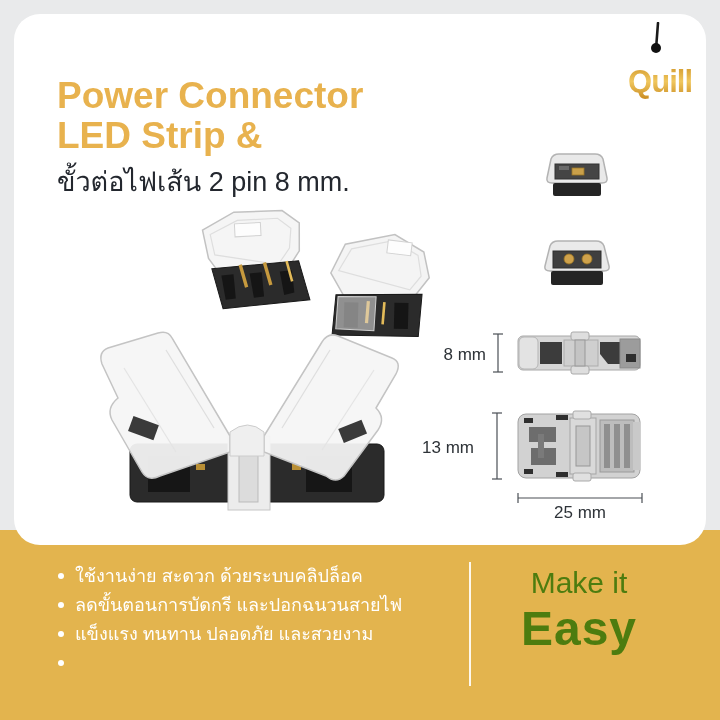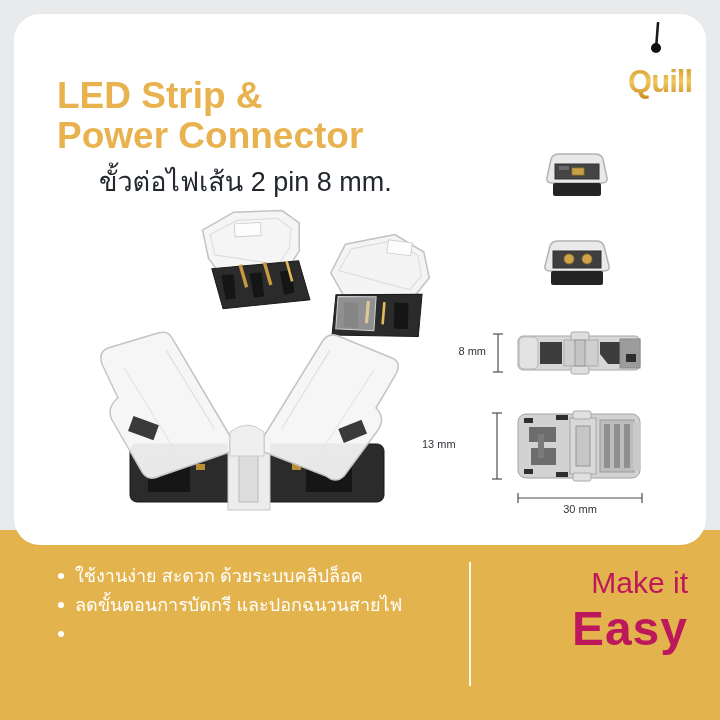--- a/index.html
+++ b/index.html
@@ -15,34 +15,34 @@
 
   
   .logo{position:absolute;left:556px;top:20px;width:150px;height:82px;}
   .logo .word{position:absolute;right:14px;bottom:2px;font-size:31px;font-weight:bold;letter-spacing:-1px;
       background:linear-gradient(180deg,#CE9326 0%,#F0C75E 48%,#C8891F 100%);
       -webkit-background-clip:text;background-clip:text;color:transparent;}
   .logo .pin{position:absolute;left:92px;top:2px;}
 
   
   .title{position:absolute;left:57px;top:76px;font-size:37px;line-height:40px;font-weight:bold;color:#E8B24E;letter-spacing:0;}
-  .subtitle{position:absolute;left:57px;top:160px;font-size:27px;color:#23272E;margin-left:42px;}
-
-  
-  .dim-label{position:absolute;font-size:11px;color:#2E3338;}
+  .subtitle{position:absolute;left:57px;top:160px;font-size:27px;color:#23272E;}
+
+  
+  .dim-label{position:absolute;font-size:17px;color:#2E3338;}
   .lbl-8{left:428px;top:345px;width:58px;text-align:right;}
   .lbl-13{left:422px;top:438px;width:64px;text-align:left;}
   .lbl-25{left:517px;top:503px;width:126px;text-align:center;}
 
   
   .features{position:absolute;left:58px;top:564px;width:400px;color:#FFFFFF;}
   .feature{display:flex;margin-bottom:5px;font-size:18px;line-height:24px;}
   .feature .dot{width:6px;height:6px;border-radius:50%;background:#FFFFFF;margin:9px 11px 0 0;flex:0 0 6px;}
   .divider{position:absolute;left:469px;top:562px;width:2px;height:124px;background:rgba(255,255,255,.9);}
-  .tagline{position:absolute;left:470px;right:32px;top:566px;text-align:right;color:#be185d;}
+  .tagline{position:absolute;left:470px;right:32px;top:566px;text-align:center;color:#4d7c0f;}
   .tagline .l1{font-size:30px;line-height:34px;}
   .tagline .l2{font-size:48px;line-height:58px;font-weight:bold;letter-spacing:1px;}
 
   svg{display:block;}
   .abs{position:absolute;}
 </style>
 </head>
 <body>
 
 <div class="stage">
@@ -52,22 +52,22 @@
 
   <div class="logo">
     <span class="word">Quill</span>
     <svg class="pin" width="18" height="34" viewBox="0 0 18 34">
       <line x1="10" y1="1" x2="8.4" y2="22" stroke="#1A1A1A" stroke-width="2.6" stroke-linecap="round"></line>
       <circle cx="8" cy="26" r="5" fill="#111111"></circle>
     </svg>
   </div>
 
   <div class="title">
+    <div>Power Connector</div>
     <div>LED Strip &amp;</div>
-    <div>Power Connector</div>
   </div>
   <div class="subtitle">ขั้วต่อไฟเส้น 2 pin 8 mm.</div>
 
   <svg class="abs" style="left:70px;top:200px" width="390" height="318" viewBox="0 0 390 318">
 
     <g transform="translate(128,8) rotate(4 60 60)">
       <path d="M10,54 L2,26 L32,6 L80,1 L98,12 L100,40 L88,62 L22,68 Z" fill="#F5F5F5" stroke="#C2C2C2" stroke-width="1.5"></path>
       <path d="M16,50 L10,30 L36,14 L76,9 L90,18 L90,38 L80,55 Z" fill="none" stroke="#DEDEDE" stroke-width="1.2"></path>
       <rect x="34" y="16" width="26" height="13" fill="#FDFDFD" stroke="#D2D2D2" transform="rotate(-7 47 22)"></rect>
       <path d="M14,64 L100,50 L114,88 L28,103 Z" fill="#2B2B2B" stroke="#191919"></path>
@@ -172,30 +172,34 @@
     <line x1="1" y1="1" x2="11" y2="1" stroke="#4A4F55" stroke-width="1.2"></line>
     <line x1="1" y1="67" x2="11" y2="67" stroke="#4A4F55" stroke-width="1.2"></line>
   </svg>
   <div class="dim-label lbl-13">13 mm</div>
 
   <svg class="abs" style="left:517px;top:492px" width="126" height="12" viewBox="0 0 126 12">
     <line x1="1" y1="6" x2="125" y2="6" stroke="#4A4F55" stroke-width="1.2"></line>
     <line x1="1" y1="1" x2="1" y2="11" stroke="#4A4F55" stroke-width="1.2"></line>
     <line x1="125" y1="1" x2="125" y2="11" stroke="#4A4F55" stroke-width="1.2"></line>
   </svg>
-  <div class="dim-label lbl-25">30 mm</div>
+  <div class="dim-label lbl-25">25 mm</div>
 
   <div class="features">
     <div class="feature">
       <span class="dot"></span>
       <span>ใช้งานง่าย สะดวก ด้วยระบบคลิปล็อค</span>
     </div>
     <div class="feature">
       <span class="dot"></span>
       <span>ลดขั้นตอนการบัดกรี และปอกฉนวนสายไฟ</span>
+    </div>
+    <div class="feature">
+      <span class="dot"></span>
+      <span>แข็งแรง ทนทาน ปลอดภัย และสวยงาม</span>
     </div>
     <div class="feature">
       <span class="dot"></span>
     </div>
   </div>
 
   <div class="divider"></div>
 
   <div class="tagline">
     <div class="l1">Make it</div>

